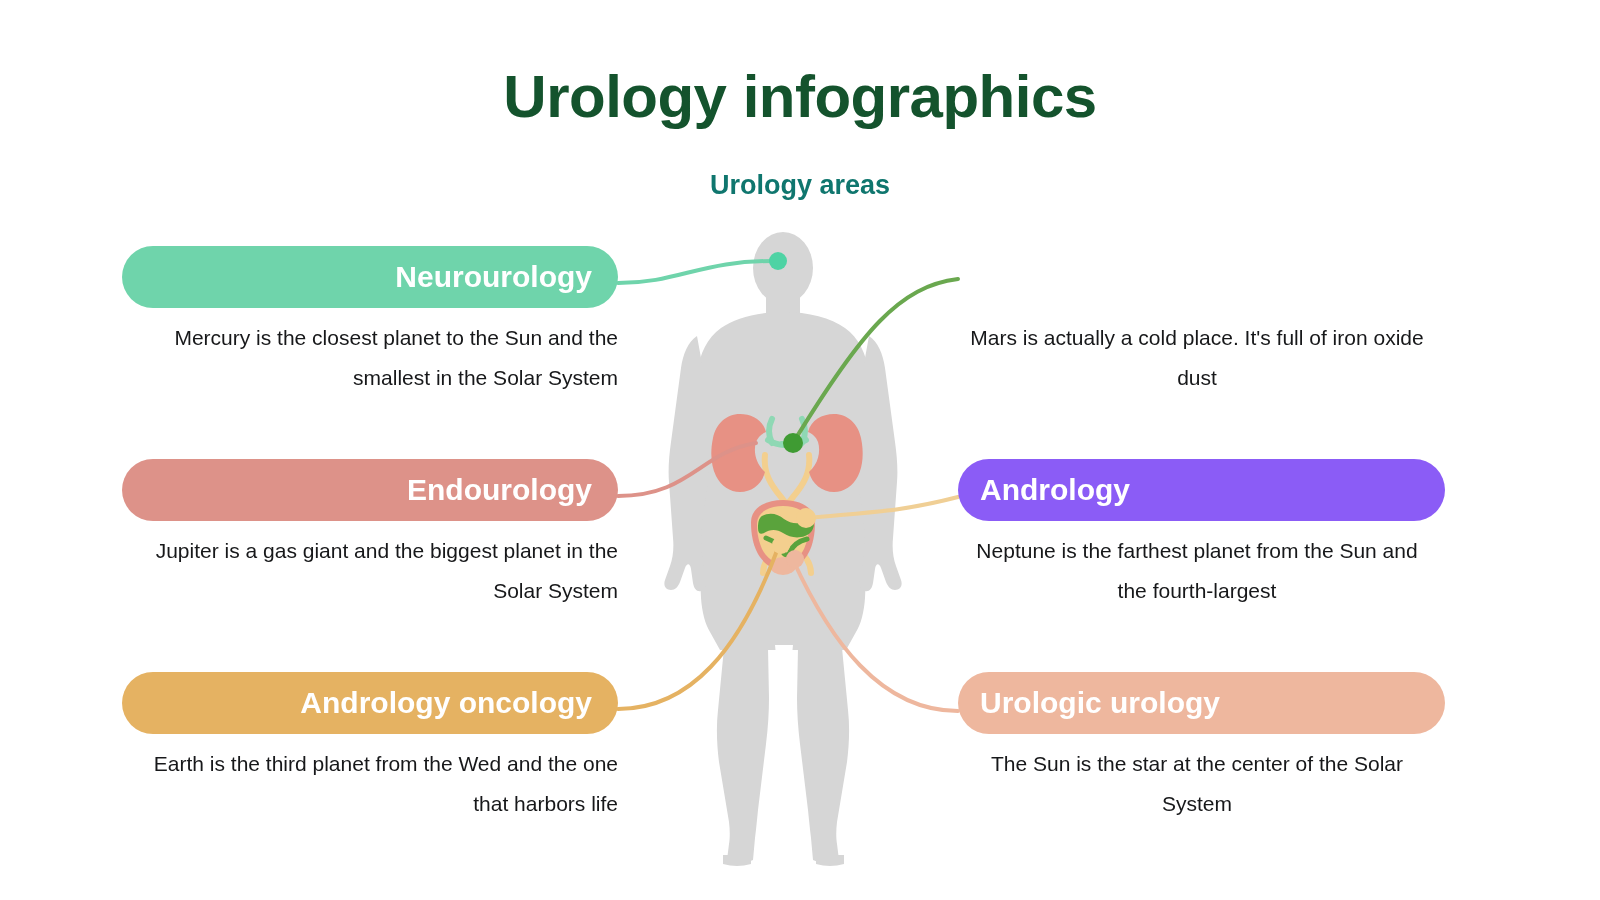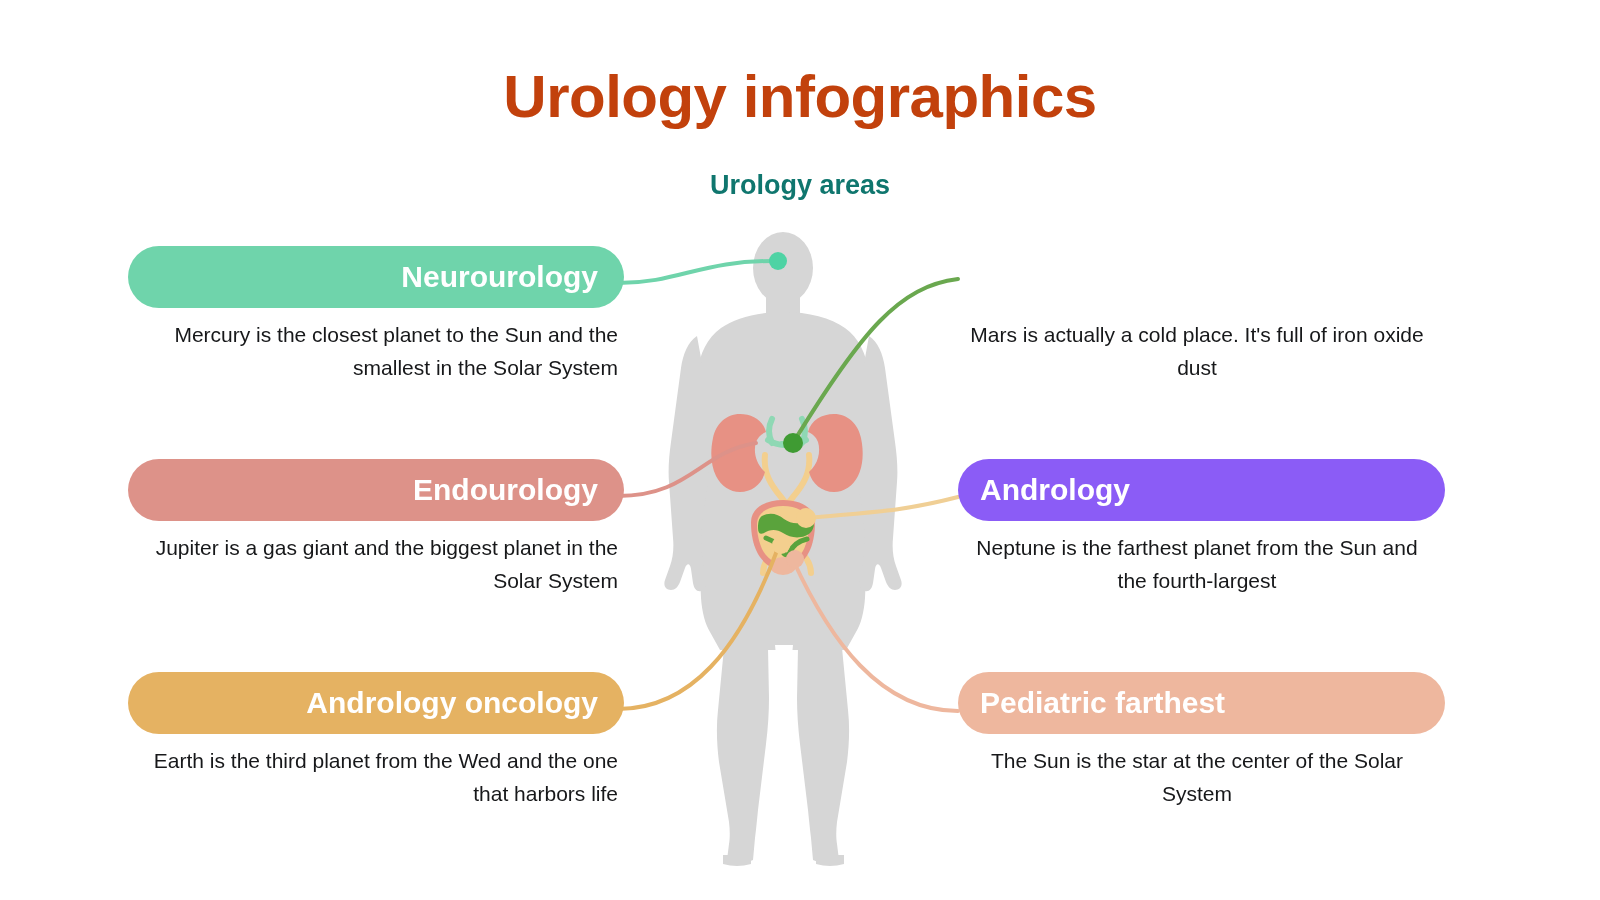--- a/index.html
+++ b/index.html
@@ -7,42 +7,42 @@
     width:1600px;height:900px;background:#ffffff;
     font-family:"Liberation Sans",sans-serif;
     overflow:hidden;position:relative;
   }
   #stage{position:absolute;inset:0;width:1600px;height:900px;}
 
   
   .title{
     position:absolute;left:0;top:62px;width:1600px;text-align:center;
     font-family:"Liberation Sans Narrow","Liberation Sans",sans-serif;
-    font-weight:bold;font-size:60px;letter-spacing:-0.5px;color:#c2410c;
+    font-weight:bold;font-size:60px;letter-spacing:-0.5px;color:#14532d;
     white-space:nowrap;
   }
   .subtitle{
     position:absolute;left:0;top:170px;width:1600px;text-align:center;
     font-family:"Liberation Sans Narrow","Liberation Sans",sans-serif;
     font-weight:bold;font-size:27px;color:#0f766e;white-space:nowrap;
   }
 
   
   .pill{
     position:absolute;height:62px;border-radius:31px;
     display:flex;align-items:center;box-sizing:border-box;
     font-family:"Liberation Sans Narrow","Liberation Sans",sans-serif;
     font-weight:bold;font-size:30px;color:#ffffff;white-space:nowrap;
   }
-  .pill.left{left:128px;width:496px;justify-content:flex-end;padding-right:26px;}
+  .pill.left{left:122px;width:496px;justify-content:flex-end;padding-right:26px;}
   .pill.right{left:958px;width:487px;justify-content:flex-start;padding-left:22px;}
 
   
   .desc{
-    position:absolute;font-size:21px;line-height:33px;color:#17181a;
+    position:absolute;font-size:21px;line-height:40px;color:#17181a;
     font-family:"Liberation Sans",sans-serif;
   }
   .desc.left{left:122px;width:496px;text-align:right;}
   .desc.right{left:962px;width:470px;text-align:center;}
 
   
   svg.art{position:absolute;left:0;top:0;width:1600px;height:900px;
           pointer-events:none;overflow:visible;}
 </style>
 </head>
@@ -200,17 +200,17 @@
     <span>Andrology</span>
   </div>
   <div class="desc right" style="top:531px">Neptune is the farthest planet from the Sun and the fourth-largest</div>
 
   <div class="pill left" style="top:672px;background:#e5b262">
     <span>Andrology oncology</span>
   </div>
   <div class="desc left" style="top:744px">Earth is the third planet from the Wed and the one that harbors life</div>
 
   <div class="pill right" style="top:672px;background:#eeb79e">
-    <span>Pediatric farthest</span>
+    <span>Urologic urology</span>
   </div>
   <div class="desc right" style="top:744px">The Sun is the star at the center of the Solar System</div>
 
 </div>
 
 </body></html>

